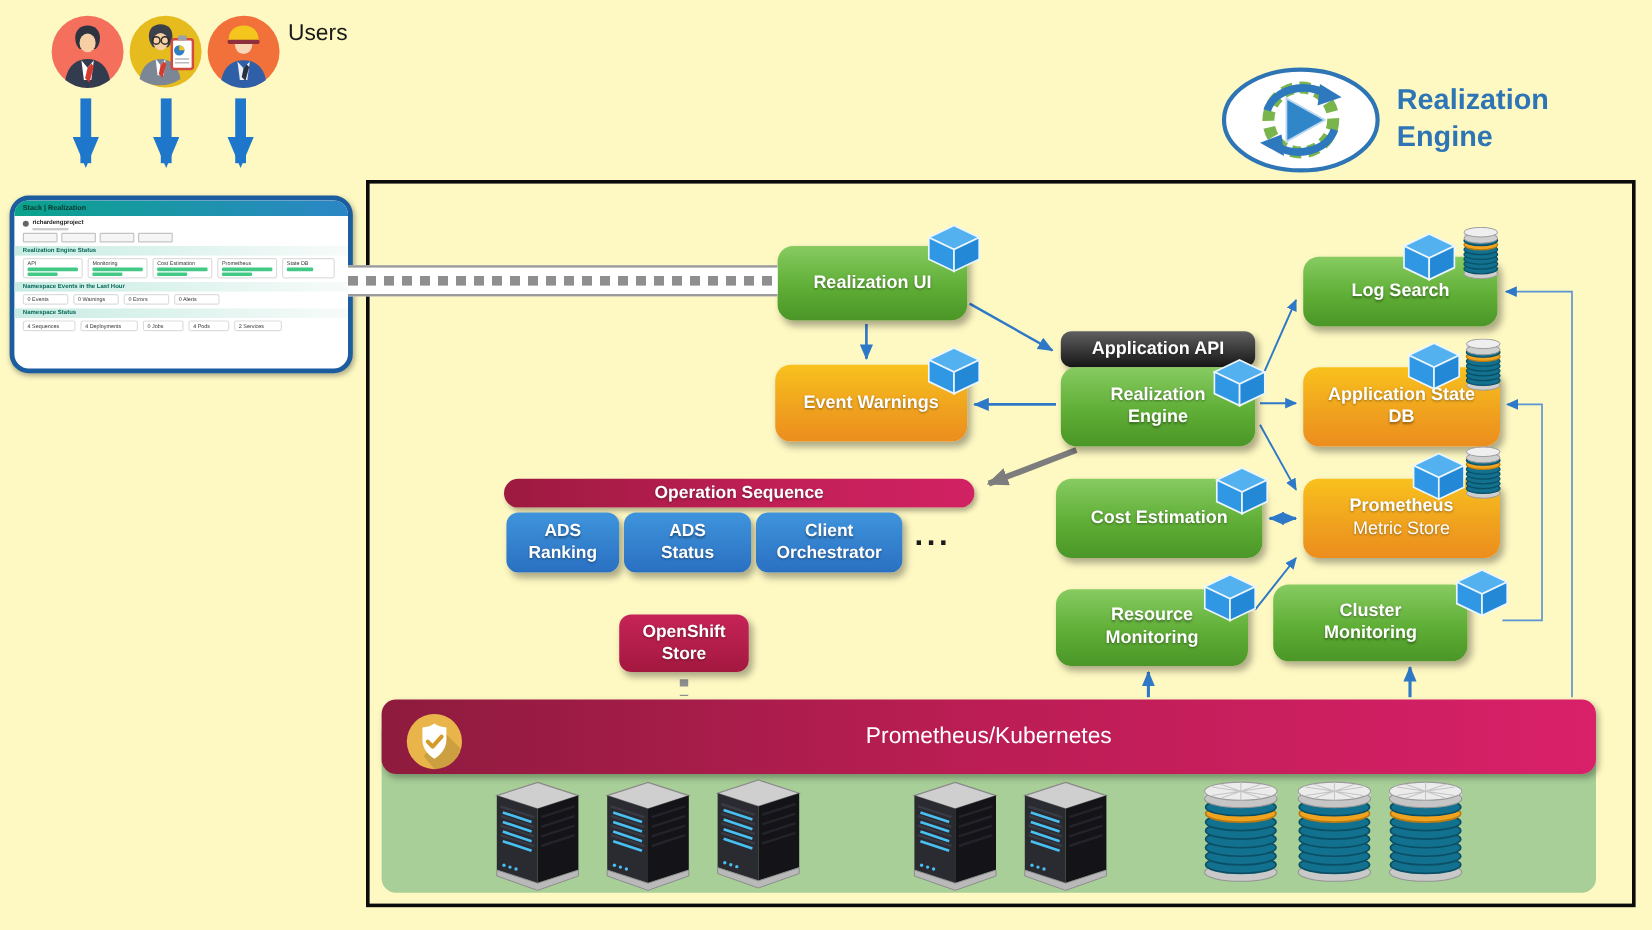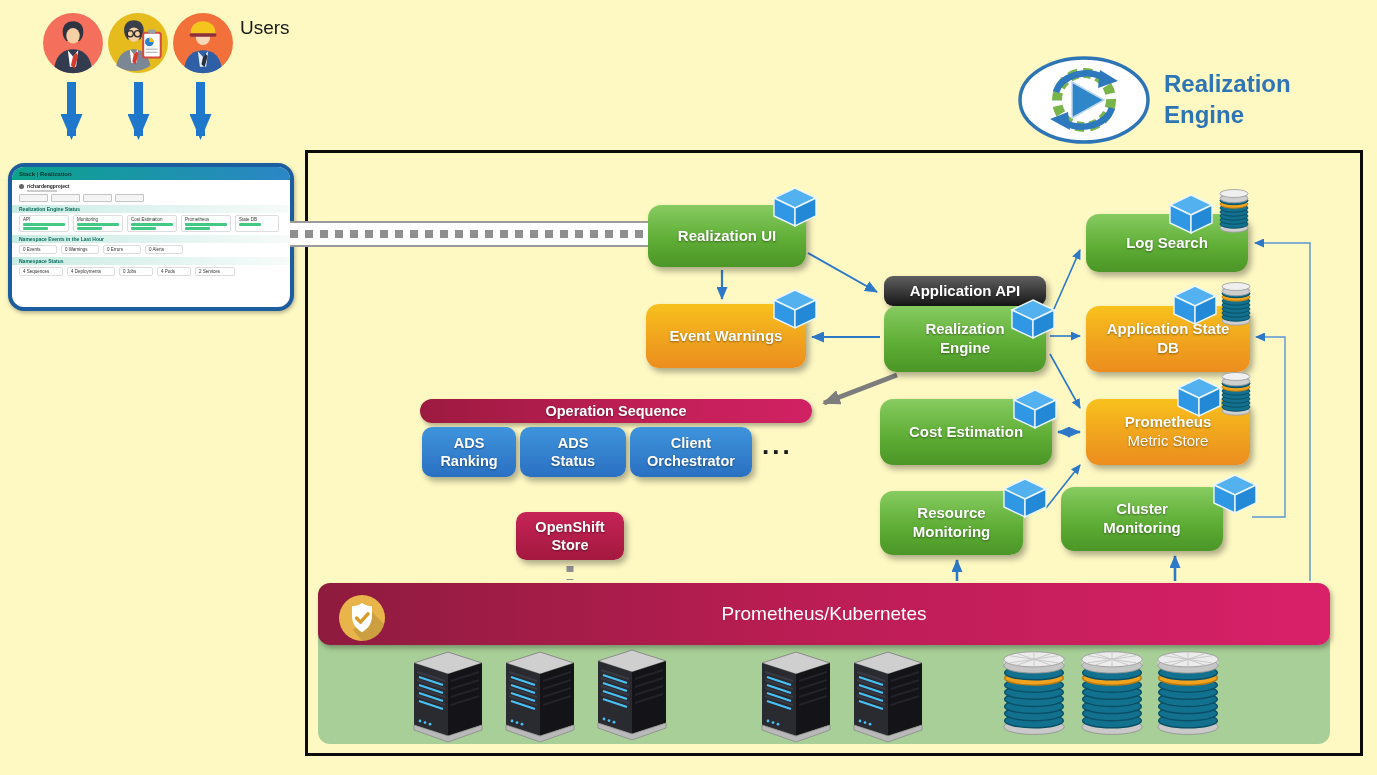--- a/index.html
+++ b/index.html
@@ -384,21 +384,21 @@
     <span>Application State</span>
     <span>DB</span>
   </div>
   <div class="abs node green" style="left:880px;top:399px;width:172px;height:66px">
     <span>Cost Estimation</span>
   </div>
   <div class="abs node orange" style="left:1086px;top:399px;width:164px;height:66px">
     <span>Prometheus</span>
     <span class="sub">Metric Store</span>
   </div>
-  <div class="abs node green" style="left:880px;top:491px;width:143px;height:64px">
+  <div class="abs node green" style="left:880px;top:491px;width:160px;height:64px">
     <span>Resource</span>
     <span>Monitoring</span>
   </div>
   <div class="abs node green" style="left:1061px;top:487px;width:162px;height:64px">
     <span>Cluster</span>
     <span>Monitoring</span>
   </div>
   <div class="abs node bar-crimson" style="left:420px;top:399px;width:392px;height:24px">
     <span>Operation Sequence</span>
   </div>

